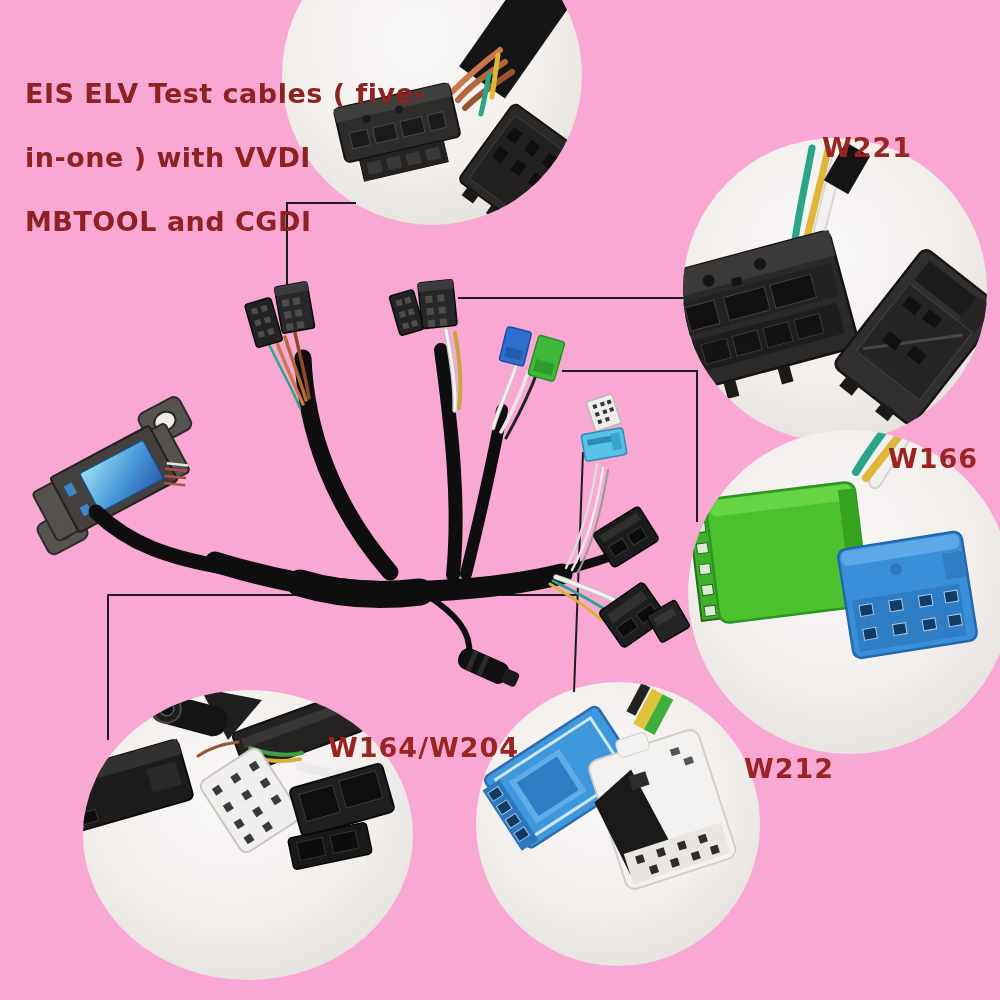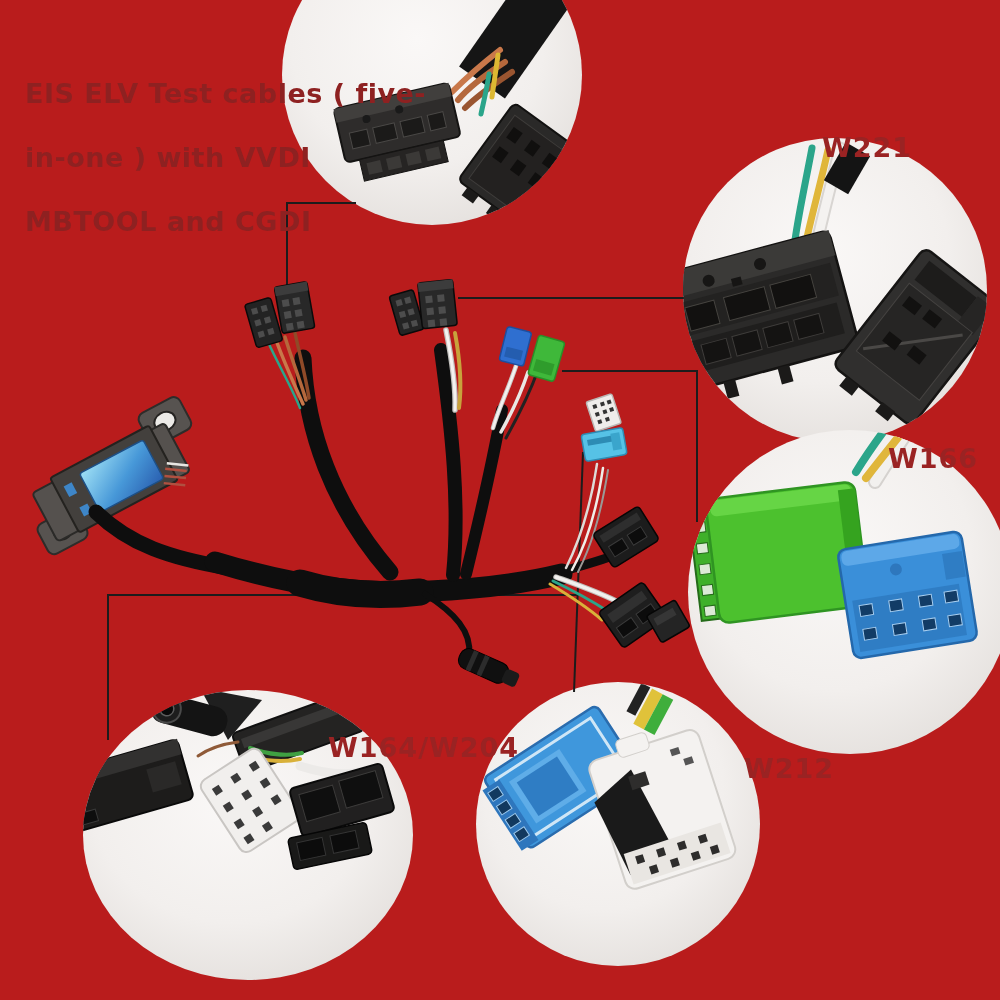--- a/index.html
+++ b/index.html
@@ -1,16 +1,16 @@
 <!DOCTYPE html>
 <html><head>
 <meta charset="utf-8">
 <style>
   html,body{margin:0;padding:0;background:#ffffff;}
-  .stage{position:relative;width:1000px;height:1000px;background:#b91c1c;overflow:hidden;
+  .stage{position:relative;width:1000px;height:1000px;background:#f9a8d4;overflow:hidden;
          font-family:"DejaVu Sans","Liberation Sans",sans-serif;}
   svg{display:block;}
   text{font-family:"DejaVu Sans","Liberation Sans",sans-serif;font-weight:bold;}
   .title-line{letter-spacing:0.5px;}
   .callout-label{letter-spacing:1px;}
 </style>
 </head>
 <body>
 
 <div class="stage">

